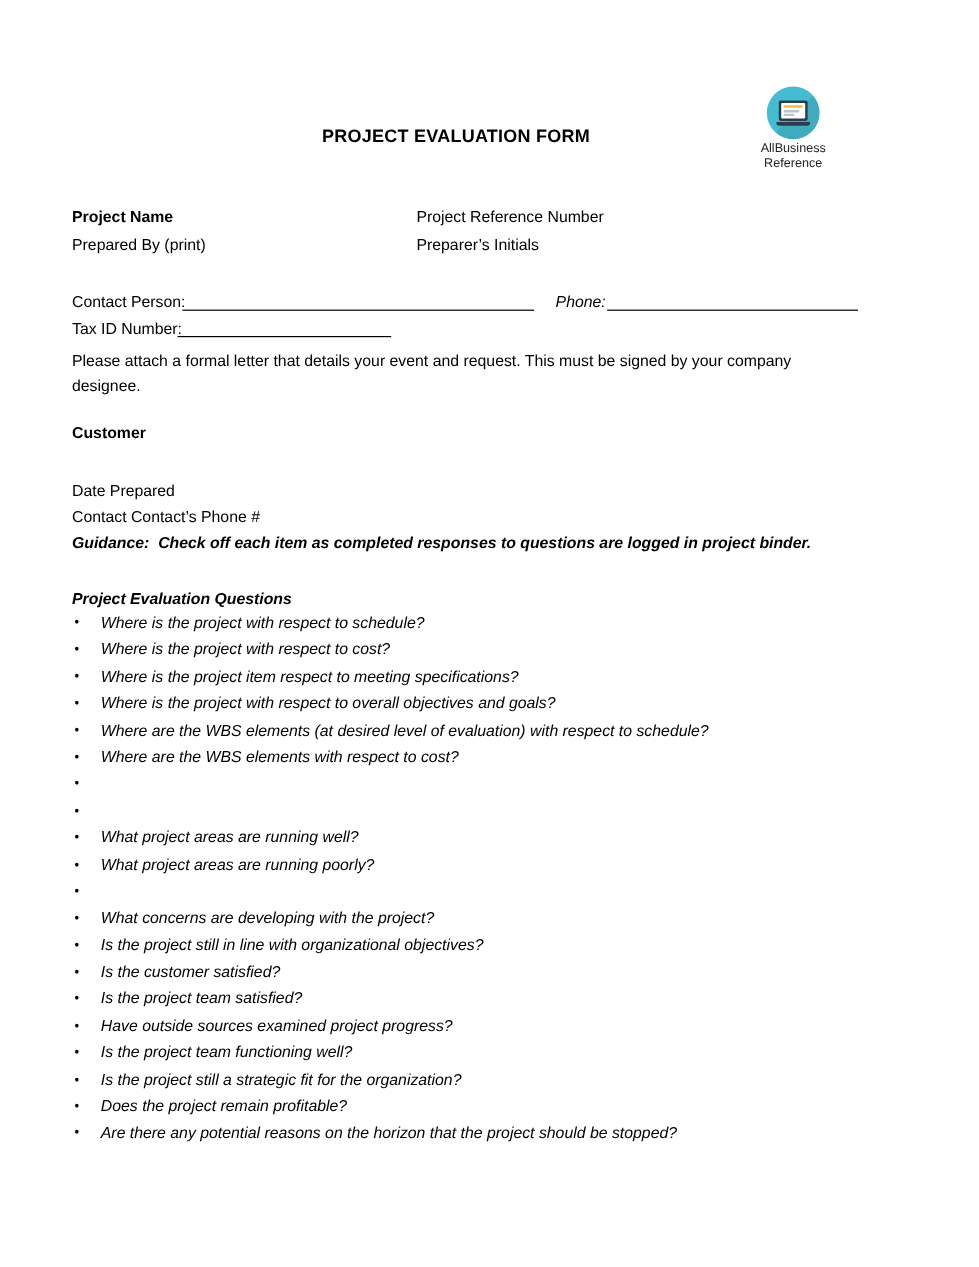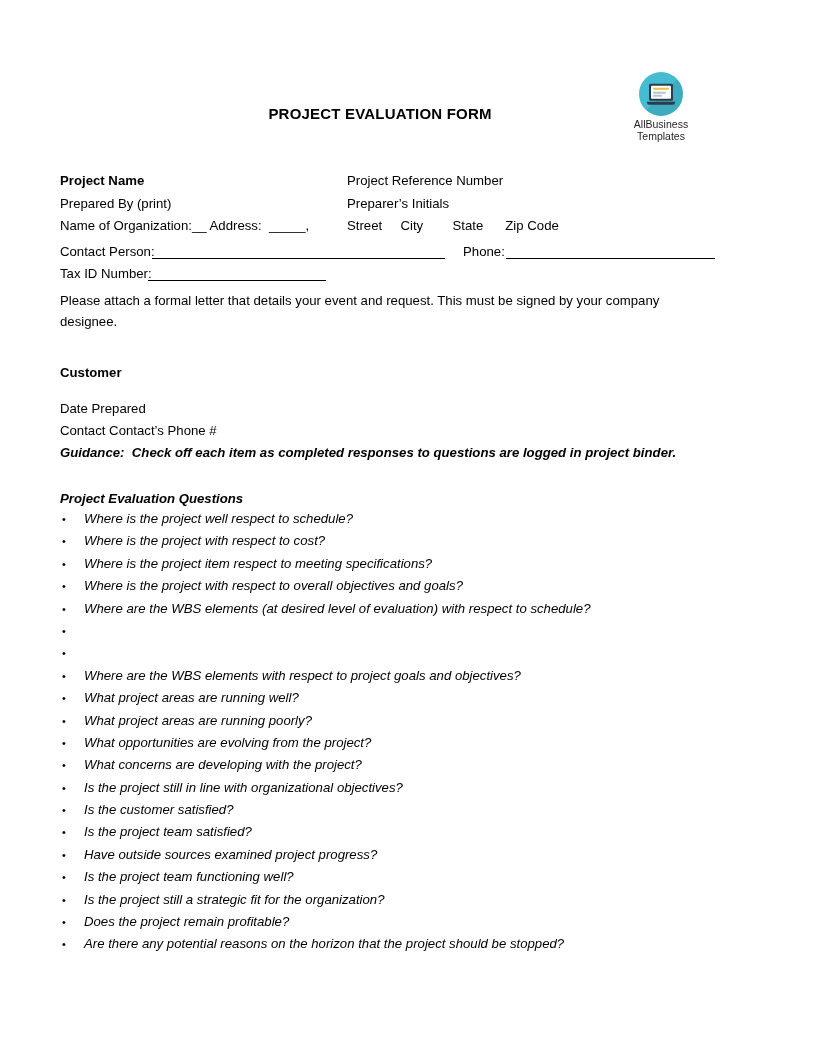--- a/index.html
+++ b/index.html
@@ -133,21 +133,21 @@
 
   .para {
     position: absolute;
     left: 60px;
     top: 290px;
     width: 640px;
     font-size: 13.2px;
     line-height: 21px;
   }
 
-  .cust-head { left: 60px; top: 362px; }
+  .cust-head { left: 60px; top: 350px; }
   .cust-1    { left: 60px; top: 376px; margin-top: 44px; }
   .cust-2    { left: 60px; top: 398px; }
 
   .guidance  { left: 60px; top: 442px; font-size: 13.2px; }
   .q-head    { left: 60px; top: 488px; font-size: 13.2px; }
 
   
   .qlist {
     position: absolute;
     left: 60px;
@@ -189,65 +189,63 @@
             <div class="laptop-line"></div>
             <div class="laptop-line b"></div>
             <div class="laptop-line c"></div>
           </div>
         </div>
         <div class="laptop-base"></div>
       </div>
     </div>
     <div class="logo-caption">
       <div>AllBusiness</div>
-      <div>Templates</div>
+      <div>Reference</div>
     </div>
   </div>
 
   <div class="doc-title">PROJECT EVALUATION FORM</div>
 
   <div class="txt bold col-left row1">Project Name</div>
   <div class="txt col-left row2">Prepared By (print)</div>
-  <div class="txt col-left row3">Name of Organization:__ Address:  _____,</div>
 
   <div class="txt col-right row1">Project Reference Number</div>
   <div class="txt col-right row2">Preparer’s Initials</div>
-  <div class="txt col-right row3">Street     City        State      Zip Code</div>
 
   <div class="txt col-left" style="top:241px;">Contact Person:</div>
   <div class="uline" style="left:152px; top:258px; width:293px;"></div>
 
-  <div class="txt" style="left:463px; top:241px;">Phone:</div>
+  <div class="txt" style="left:463px; top:241px;font-style:italic;">Phone:</div>
   <div class="uline" style="left:506px; top:258px; width:209px;"></div>
 
   <div class="txt col-left" style="top:263px;text-align:center;">Tax ID Number:</div>
   <div class="uline" style="left:148px; top:280px; width:178px;"></div>
 
   <div class="para">Please attach a formal letter that details your event and request.  This must be signed by your  company designee.</div>
 
   <div class="txt bold cust-head">Customer</div>
   <div class="txt cust-1">Contact Contact’s Phone #</div>
   <div class="txt cust-2">Date Prepared</div>
 
   <div class="txt bi q-head">Project Evaluation Questions</div>
 
   <div class="txt bi guidance">Guidance:  Check off each item as completed responses to questions are logged in project binder.</div>
 
   <ul class="qlist" id="questions-list">
-      <li><span class="bullet">•</span><span>Where is the project well respect to schedule?</span></li>
+      <li><span class="bullet">•</span><span>Where is the project with respect to schedule?</span></li>
       <li><span class="bullet">•</span><span>Where is the project with respect to cost?</span></li>
       <li><span class="bullet">•</span><span>Where is the project item respect to meeting specifications?</span></li>
       <li><span class="bullet">•</span><span>Where is the project with respect to overall objectives and goals?</span></li>
       <li><span class="bullet">•</span><span>Where are the WBS elements (at desired level of evaluation) with respect to schedule?</span></li>
+      <li><span class="bullet">•</span><span>Where are the WBS elements with respect to cost?</span></li>
       <li><span class="bullet">•</span></li>
       <li><span class="bullet">•</span></li>
-      <li><span class="bullet">•</span><span>Where are the WBS elements with respect to project goals and objectives?</span></li>
       <li><span class="bullet">•</span><span>What project areas are running well?</span></li>
       <li><span class="bullet">•</span><span>What project areas are running poorly?</span></li>
-      <li><span class="bullet">•</span><span>What opportunities are evolving from the project?</span></li>
+      <li><span class="bullet">•</span></li>
       <li><span class="bullet">•</span><span>What concerns are developing with the project?</span></li>
       <li><span class="bullet">•</span><span>Is the project still in line with organizational objectives?</span></li>
       <li><span class="bullet">•</span><span>Is the customer satisfied?</span></li>
       <li><span class="bullet">•</span><span>Is the project team satisfied?</span></li>
       <li><span class="bullet">•</span><span>Have outside sources examined project progress?</span></li>
       <li><span class="bullet">•</span><span>Is the project team functioning well?</span></li>
       <li><span class="bullet">•</span><span>Is the project still a strategic fit for the organization?</span></li>
       <li><span class="bullet">•</span><span>Does the project remain profitable?</span></li>
       <li><span class="bullet">•</span><span>Are there any potential reasons on the horizon that the project should be stopped?</span></li>
     </ul>

